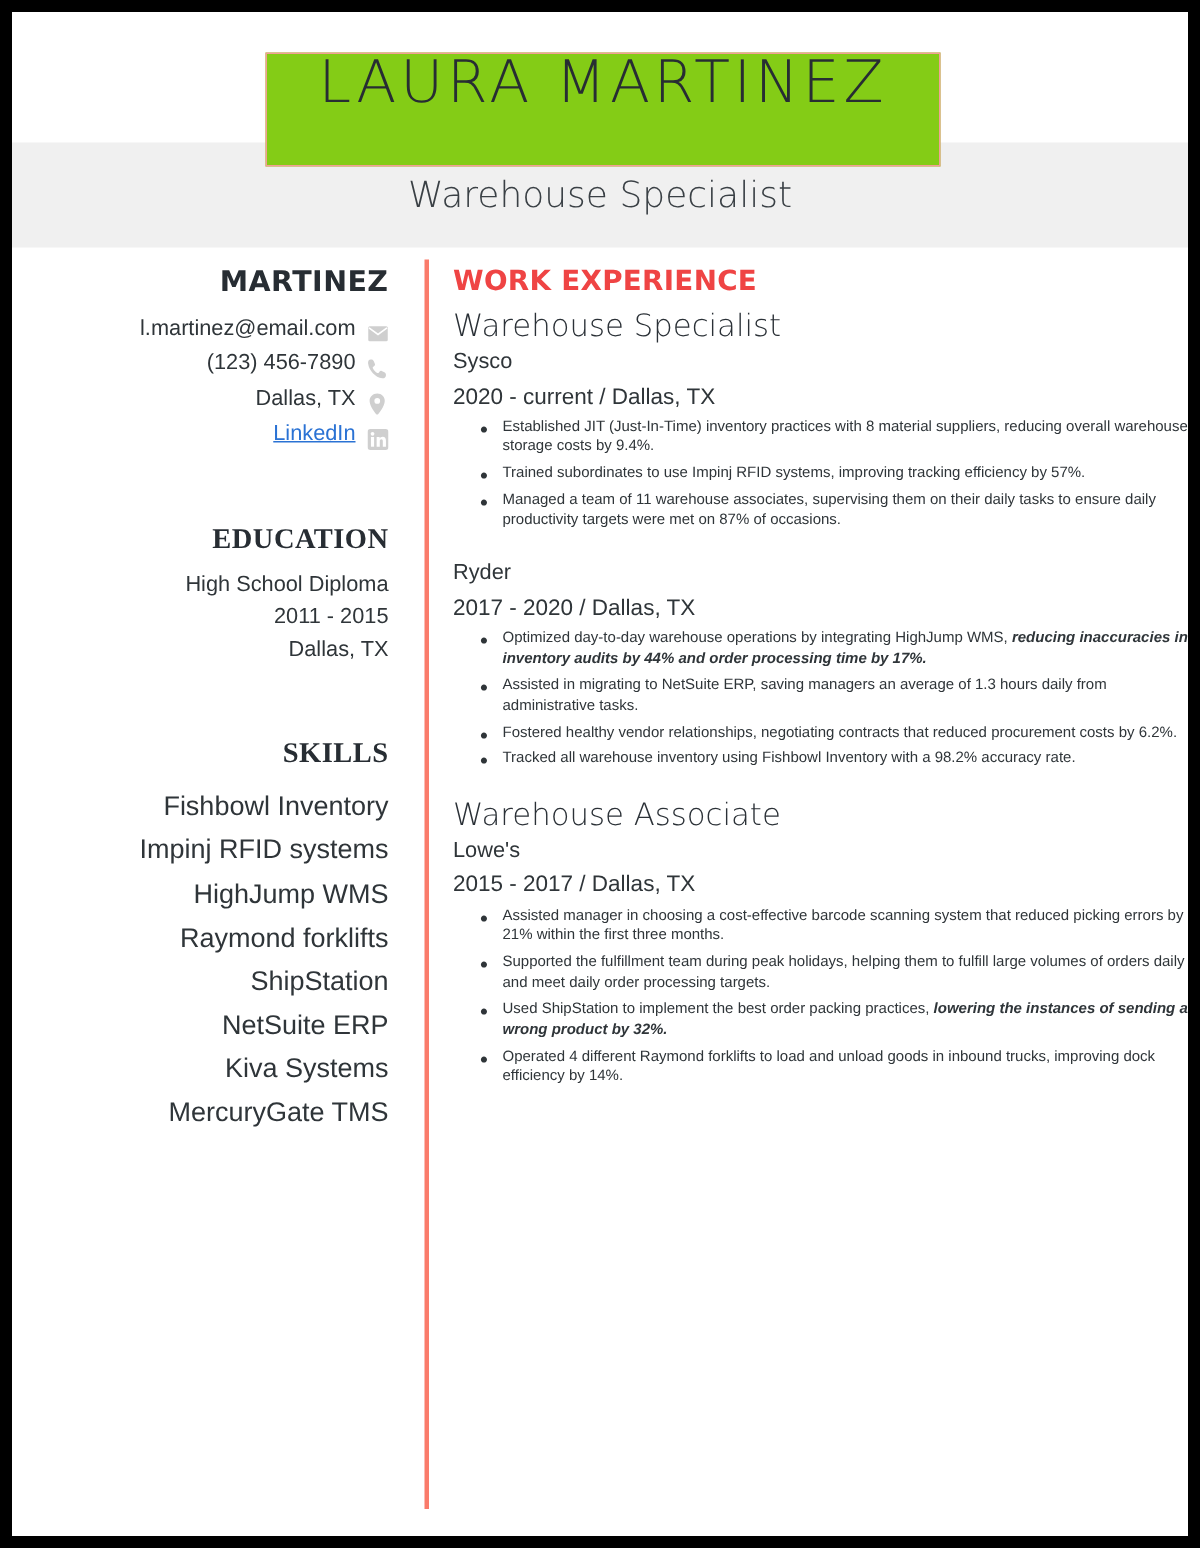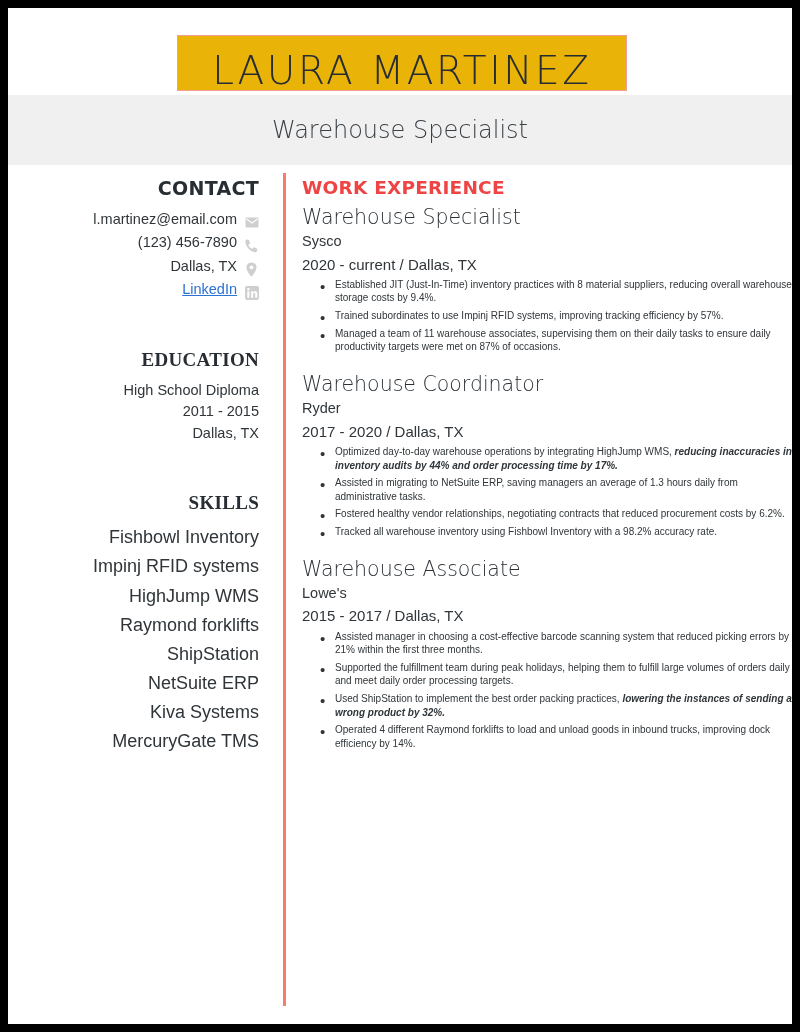--- a/index.html
+++ b/index.html
@@ -37,25 +37,25 @@
     top: 87px;
     width: 784px;
     height: 70px;
     background: #f0f0f0;
   }
   .name-box {
     position: absolute;
     left: 169px;
     top: 27px;
     width: 450px;
-    height: 56px;
-    background: #eab308;
+    height: 76px;
+    background: #84cc16;
     border: 1.5px solid #f3a094;
     display: flex;
-    align-items: flex-end;
+    align-items: flex-start;
     justify-content: center;
     z-index: 2;
   }
   .name-text {
     font-family: "DejaVu Sans", sans-serif;
     font-size: 39px;
     font-weight: 300;
     letter-spacing: 2.6px;
     color: #272d33;
     line-height: 1;
@@ -213,21 +213,21 @@
       <div class="name-text">LAURA MARTINEZ</div>
     </div>
     <div class="job-title-head">Warehouse Specialist</div>
   </div>
 
   <div class="body-wrap">
     <div class="divider"></div>
 
     <div class="left-col">
 
-      <div class="side-heading">CONTACT</div>
+      <div class="side-heading">MARTINEZ</div>
       <div id="contact-list">
           <div class="contact-row">
             <span class="ctext">l.martinez@email.com</span>
             <span class="cicon">
               <svg width="14" height="11" viewBox="0 0 14 11">
                 <rect x="0.5" y="0.5" width="13" height="10" rx="1" fill="currentColor"></rect>
                 <path d="M1 1.6 L7 6 L13 1.6" stroke="#ffffff" stroke-width="1.1" fill="none"></path>
               </svg>
             </span>
           </div>
@@ -289,21 +289,20 @@
             <div class="job-title">Warehouse Specialist</div>
             <div class="job-company">Sysco</div>
             <div class="job-meta">2020 - current  /  Dallas, TX</div>
             <ul class="bullets">
               <li><span>Established JIT (Just-In-Time) inventory practices with 8 material suppliers, reducing overall warehouse storage costs by 9.4%.</span></li>
               <li><span>Trained subordinates to use Impinj RFID systems, improving tracking efficiency by 57%.</span></li>
               <li><span>Managed a team of 11 warehouse associates, supervising them on their daily tasks to ensure daily productivity targets were met on 87% of occasions.</span></li>
             </ul>
           </div>
           <div class="job-block">
-            <div class="job-title">Warehouse Coordinator</div>
             <div class="job-company">Ryder</div>
             <div class="job-meta">2017 - 2020  /  Dallas, TX</div>
             <ul class="bullets">
               <li><span>Optimized day-to-day warehouse operations by integrating HighJump WMS, </span><em>reducing inaccuracies in inventory audits by 44% and order processing time by 17%.</em></li>
               <li><span>Assisted in migrating to NetSuite ERP, saving managers an average of 1.3 hours daily from administrative tasks.</span></li>
               <li><span>Fostered healthy vendor relationships, negotiating contracts that reduced procurement costs by 6.2%.</span></li>
               <li><span>Tracked all warehouse inventory using Fishbowl Inventory with a 98.2% accuracy rate.</span></li>
             </ul>
           </div>
           <div class="job-block">

